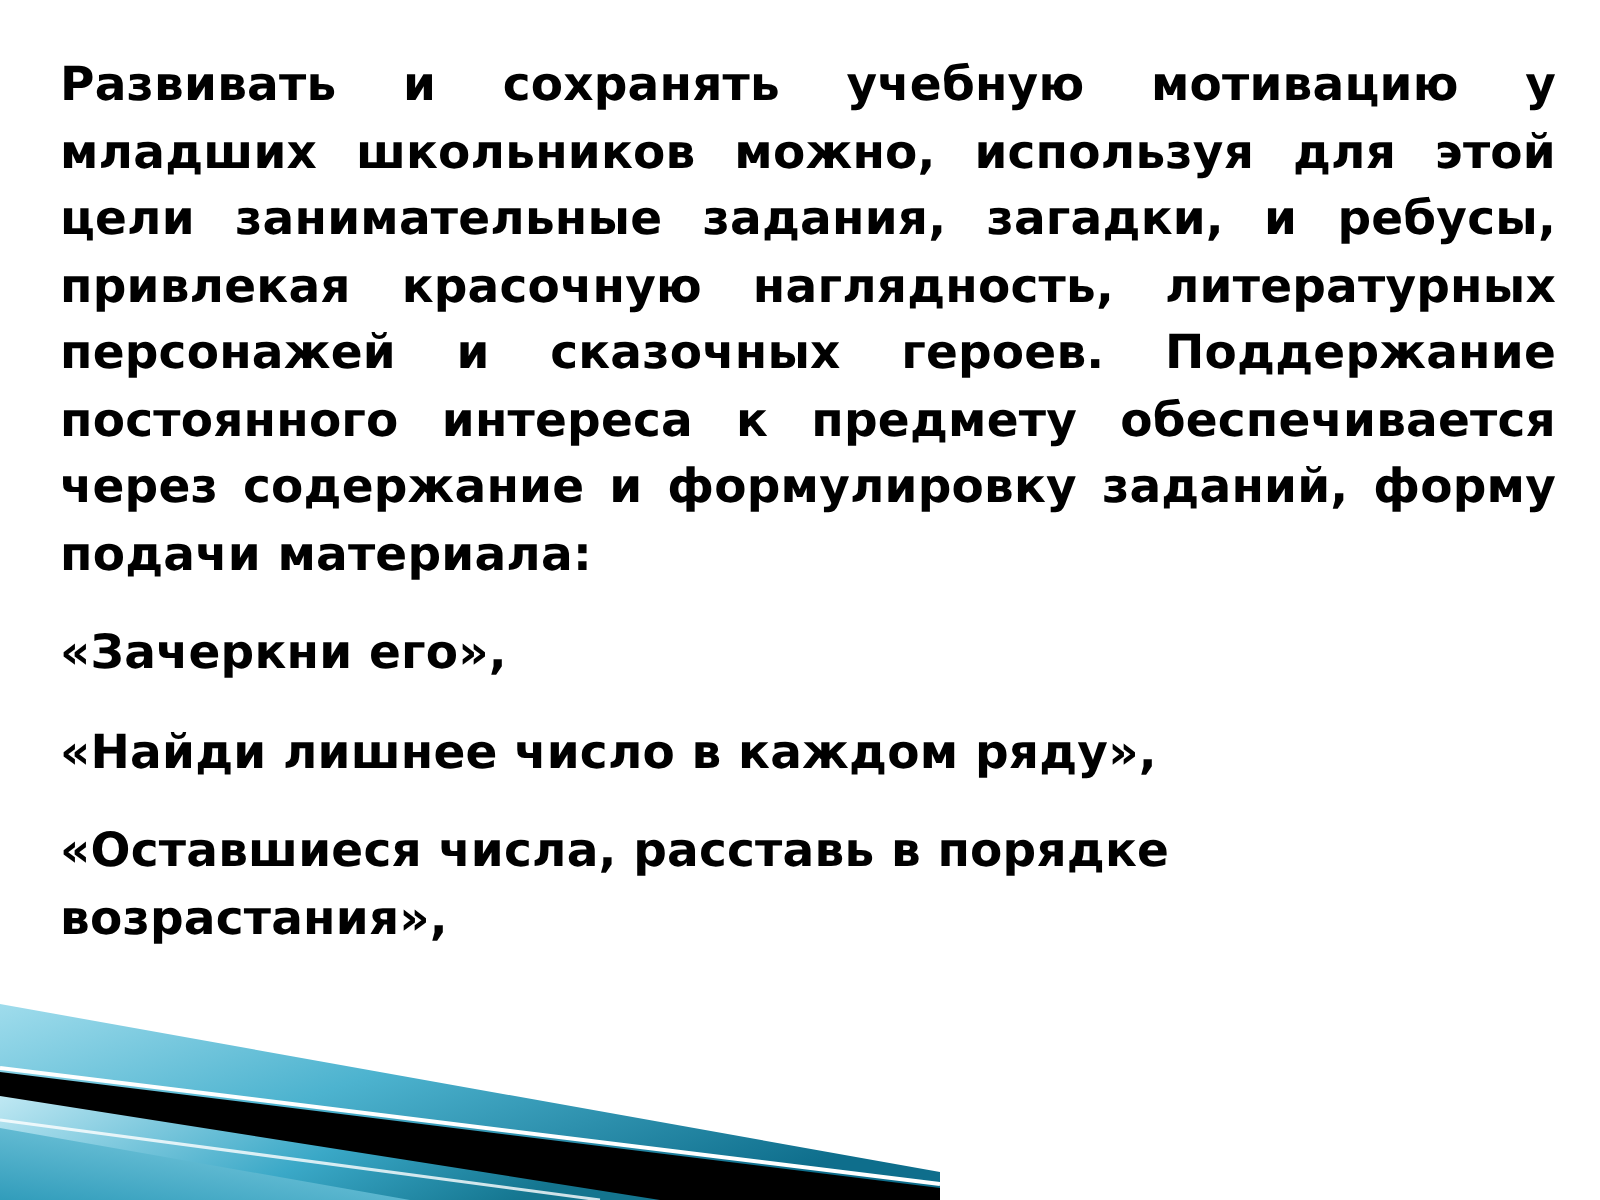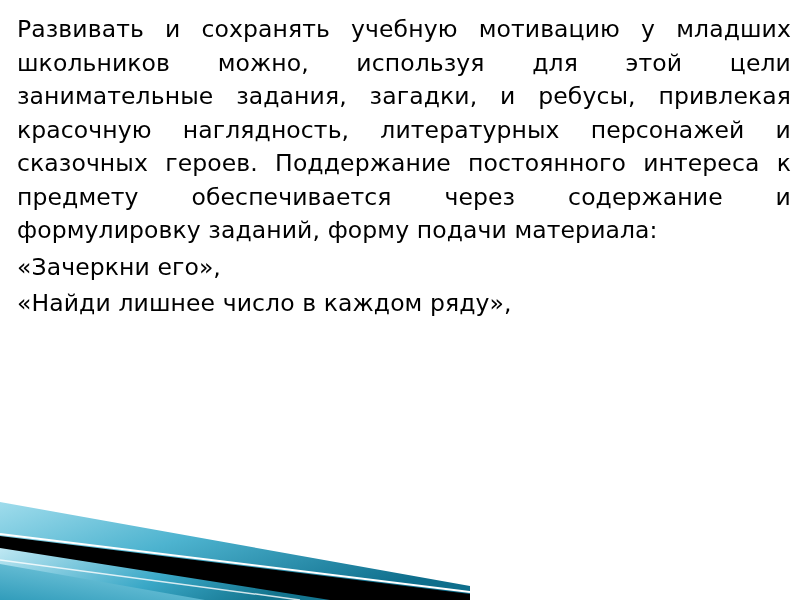--- a/index.html
+++ b/index.html
@@ -29,22 +29,23 @@
     left: 14px;
     top: 10px;
     width: 780px;
     font-size: 23.5px;
     line-height: 33.5px;
     letter-spacing: 0.1px;
     color: #000000;
   }
 
   .para {
-    margin: 3px;
+    margin: 16px;
     padding: 0;
+    font-weight: bold;
   }
 
   .para.first {
     text-align: justify;
     text-justify: inter-word;
   }
 
   
   .footer-deco {
     position: absolute;
@@ -61,20 +62,21 @@
 </style>
 </head>
 <body>
 
 <div class="slide">
 
   <div class="body-text">
     <p class="para first">Развивать и сохранять учебную мотивацию у младших школьников можно, используя для этой цели занимательные задания, загадки, и ребусы, привлекая красочную наглядность, литературных персонажей и сказочных героев. Поддержание постоянного интереса к предмету обеспечивается через содержание и формулировку заданий, форму подачи материала:</p>
     <p class="para">«Зачеркни его»,</p>
     <p class="para">«Найди лишнее число в каждом ряду»,</p>
+    <p class="para">«Оставшиеся числа, расставь в порядке возрастания»,</p>
   </div>
 
   <div class="footer-deco">
     <svg width="470" height="110" viewBox="0 0 470 110" xmlns="http://www.w3.org/2000/svg">
       <defs>
         <linearGradient id="tealGrad1" x1="0" y1="0" x2="1" y2="0.6">
           <stop offset="0%" stop-color="#9fdcec"></stop>
           <stop offset="45%" stop-color="#4db3cf"></stop>
           <stop offset="100%" stop-color="#0e6e8c"></stop>
         </linearGradient>

